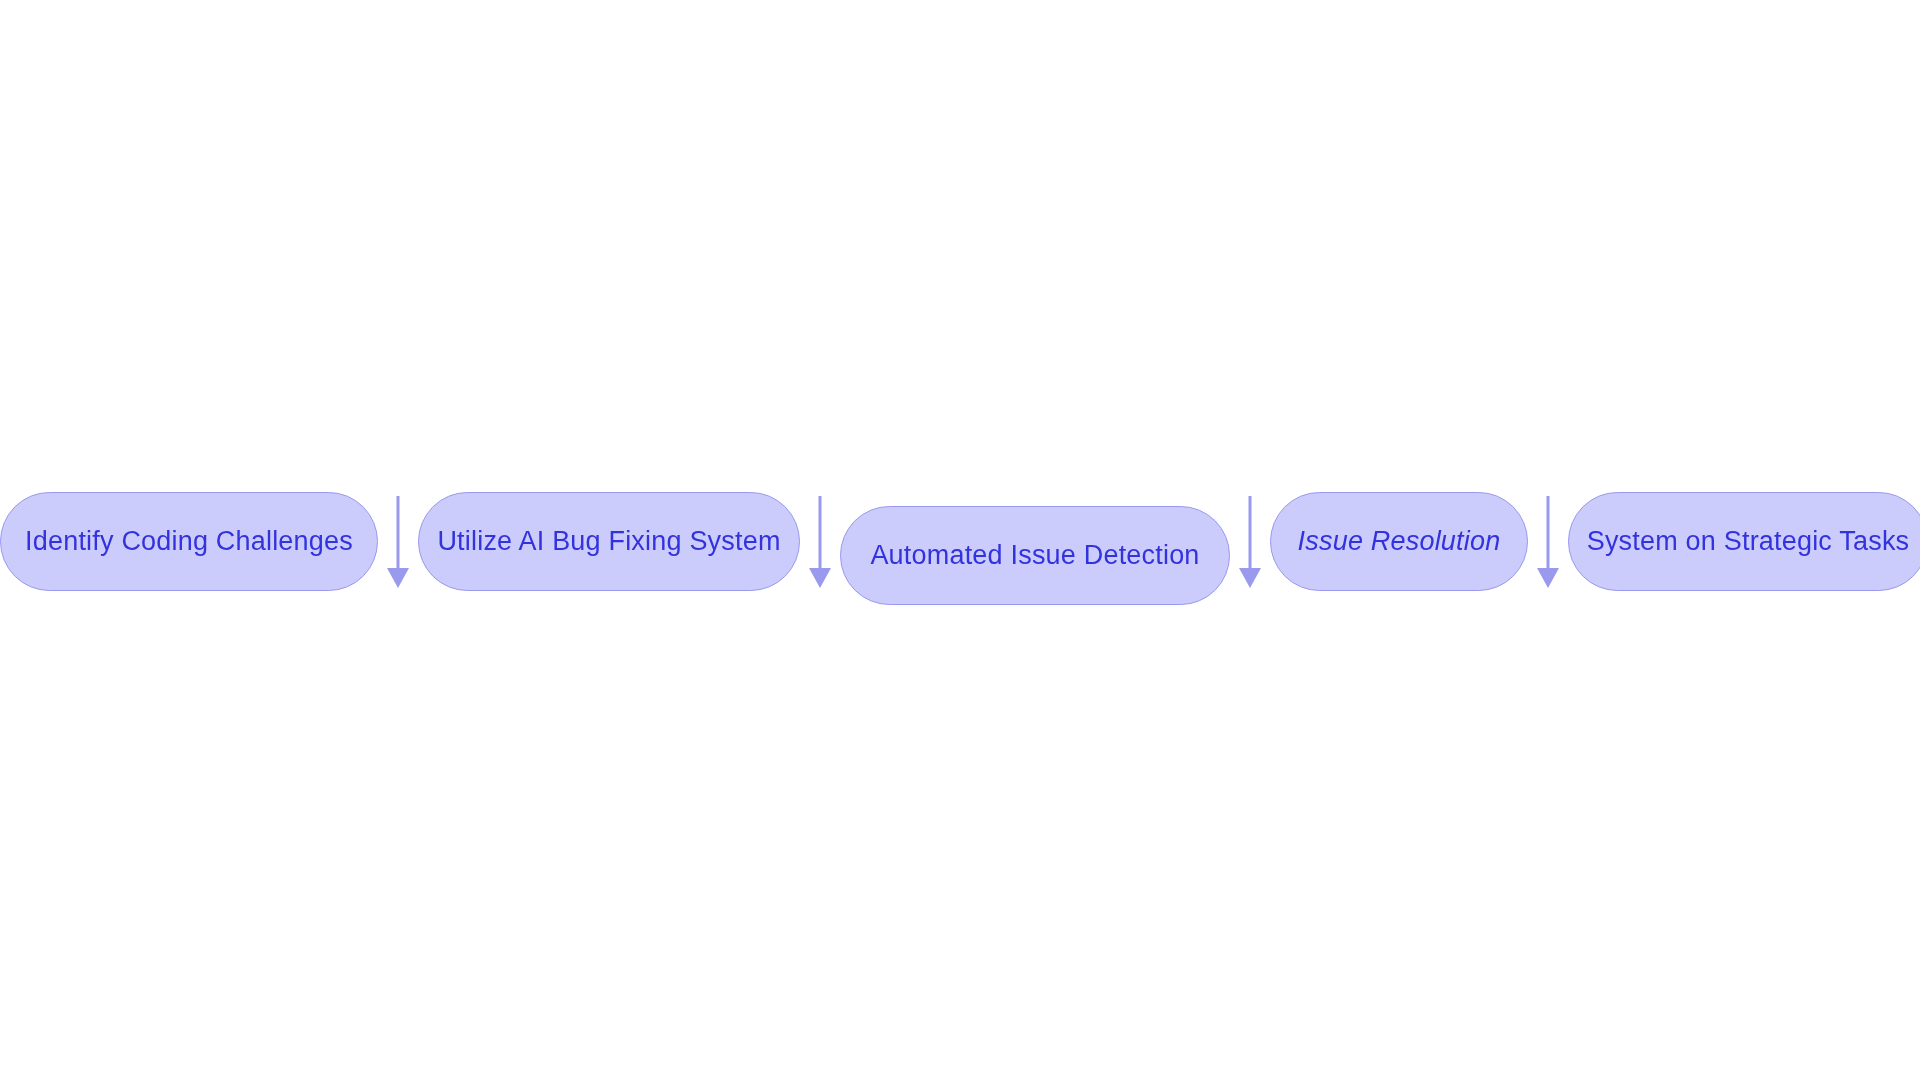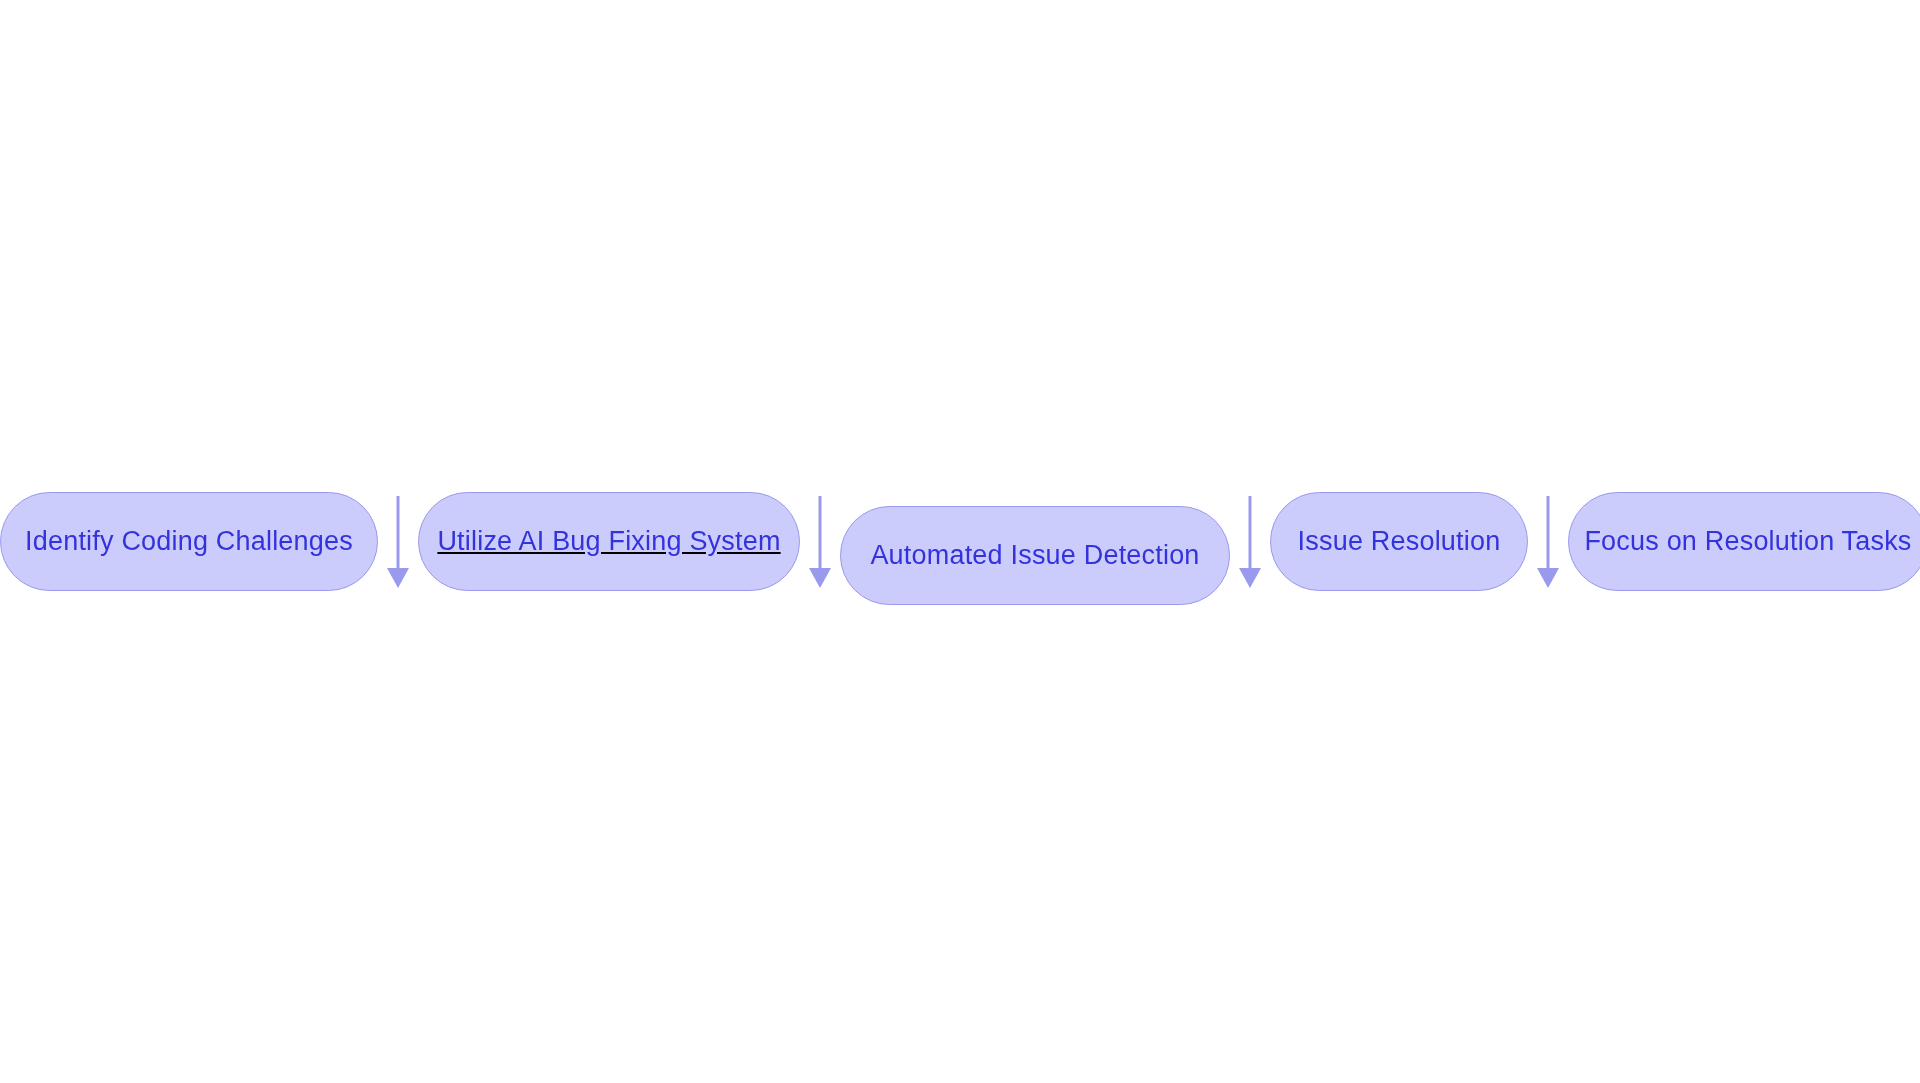--- a/index.html
+++ b/index.html
@@ -43,23 +43,23 @@
   }
   .node-label {
     color: #3333dd;
     font-size: 27px;
     line-height: 1;
     letter-spacing: 0.2px;
     white-space: nowrap;
     font-family: "Liberation Sans", sans-serif;
   }
   .node-n0 { width: 378px; }
-  .node-n1 { width: 382px; text-decoration: underline; }
+  .node-n1 { width: 382px; }
   .node-n2 { width: 390px; margin-top: 28px; }
-  .node-n3 { width: 258px; }
+  .node-n3 { width: 258px; font-style: italic; }
   .node-n4 { width: 360px; }
   .node-n5 { width: 115px; border-radius: 50%/50%; }
 
   .connector {
     position: relative;
     width: 40px;
     height: 92px;
     flex: none;
     display: flex;
     justify-content: center;
@@ -124,21 +124,21 @@
     <div class="node node-n3">
       <span class="node-label">Issue Resolution</span>
     </div>
 
     <div class="connector">
       <div class="conn-line"></div>
       <div class="conn-arrowhead"></div>
     </div>
 
     <div class="node node-n4">
-      <span class="node-label">Focus on Resolution Tasks</span>
+      <span class="node-label">System on Strategic Tasks</span>
     </div>
 
     <div class="connector">
       <div class="conn-line"></div>
       <div class="conn-arrowhead"></div>
     </div>
 
 
   </div>
 </div>

